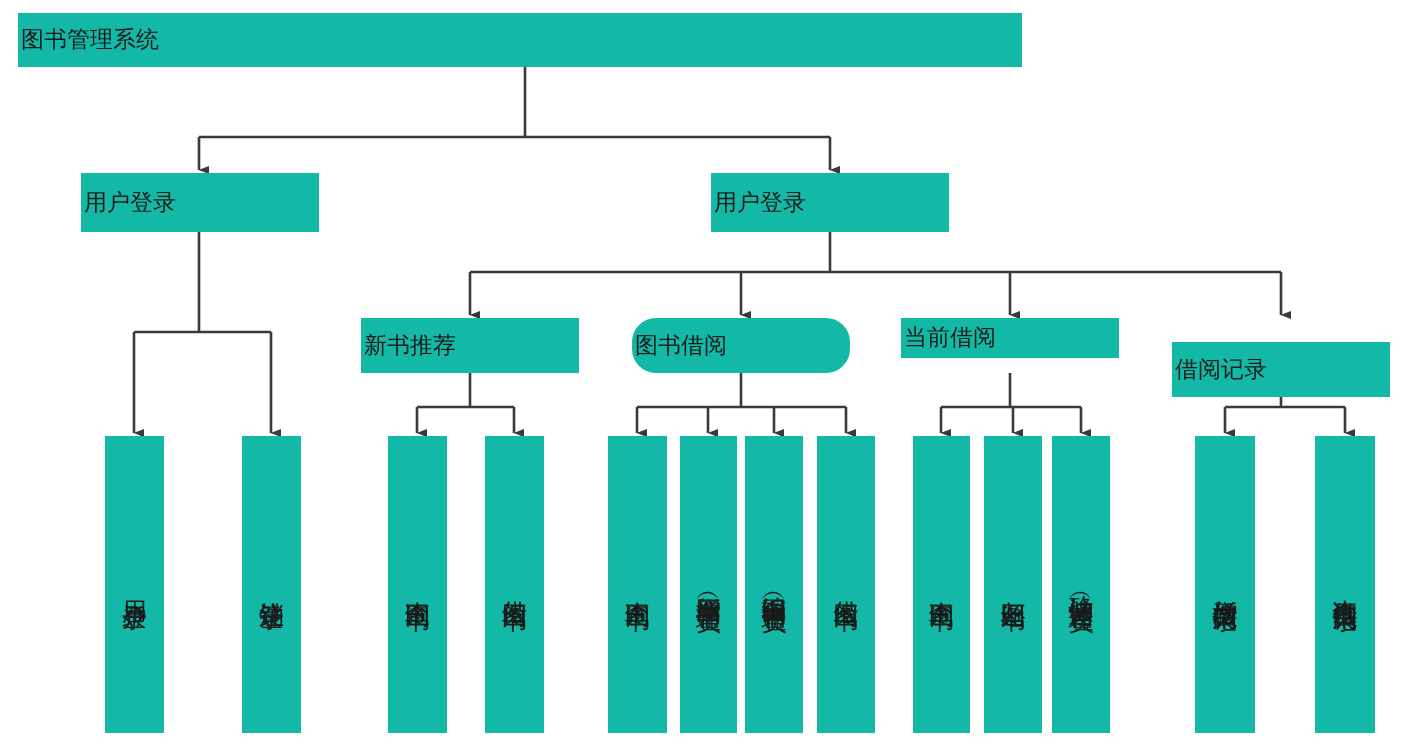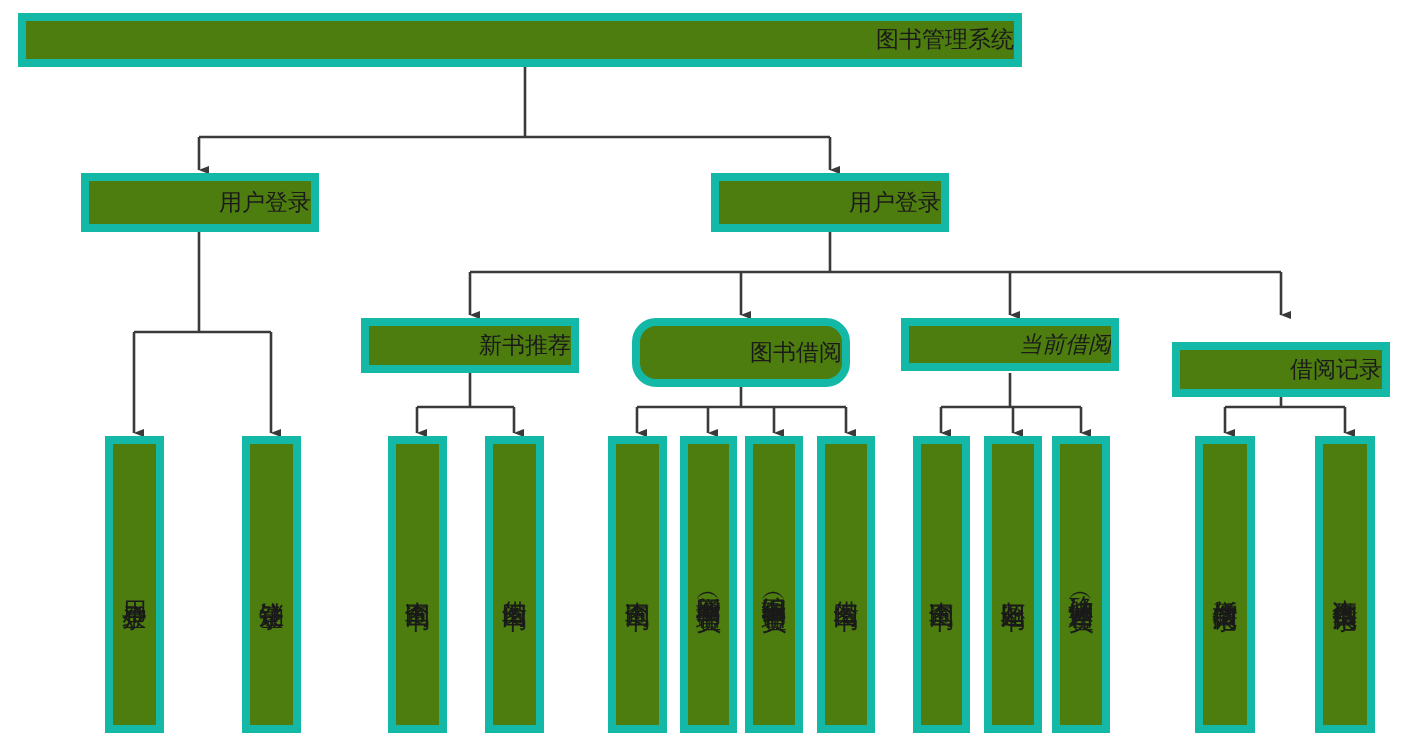--- a/index.html
+++ b/index.html
@@ -20,25 +20,25 @@
   #diagram-svg {
     position: absolute;
     left: 0;
     top: 0;
     width: 1405px;
     height: 747px;
   }
   .node-box {
     position: absolute;
     box-sizing: border-box;
-    background: #4d7c0f;
-    border: 8px solid #14b8a6;
+    background: #14b8a6;
+    border: 3px solid #14b8a6;
     display: flex;
     align-items: center;
-    justify-content: flex-end;
+    justify-content: flex-start;
     overflow: hidden;
   }
   .node-label {
     color: #1a1a1a;
     text-align: center;
     line-height: 1.18;
     white-space: nowrap;
   }
   .h-label {
     font-size: 23px;
@@ -150,24 +150,24 @@
   <div class="node-box" style="left: 81px; top: 173px; width: 238px; height: 59px;">
     <span class="node-label h-label">用户登录</span>
   </div>
   <div class="node-box" style="left: 711px; top: 173px; width: 238px; height: 59px;">
     <span class="node-label h-label">用户登录</span>
   </div>
 
   <div class="node-box" style="left: 361px; top: 318px; width: 218px; height: 55px;">
     <span class="node-label h-label">新书推荐</span>
   </div>
-  <div class="node-box" style="left: 632px; top: 318px; width: 218px; height: 69px; border-radius: 24px;">
+  <div class="node-box" style="left: 632px; top: 318px; width: 218px; height: 55px; border-radius: 24px;">
     <span class="node-label h-label">图书借阅</span>
   </div>
-  <div class="node-box" style="left: 901px; top: 318px; width: 218px; height: 53px; font-style: italic;">
+  <div class="node-box" style="left: 901px; top: 318px; width: 218px; height: 40px;">
     <span class="node-label h-label">当前借阅</span>
   </div>
   <div class="node-box" style="left: 1172px; top: 318px; width: 218px; height: 55px; margin-top: 24px;">
     <span class="node-label h-label">借阅记录</span>
   </div>
 
   <div id="leaf-host">
       <div class="node-box v-box" style="left: 105px; top: 436px; width: 59px; height: 297px;">
         <div class="v-inner">
           <span class="node-label v-label" style="font-size: 25px;">用户登录</span>

